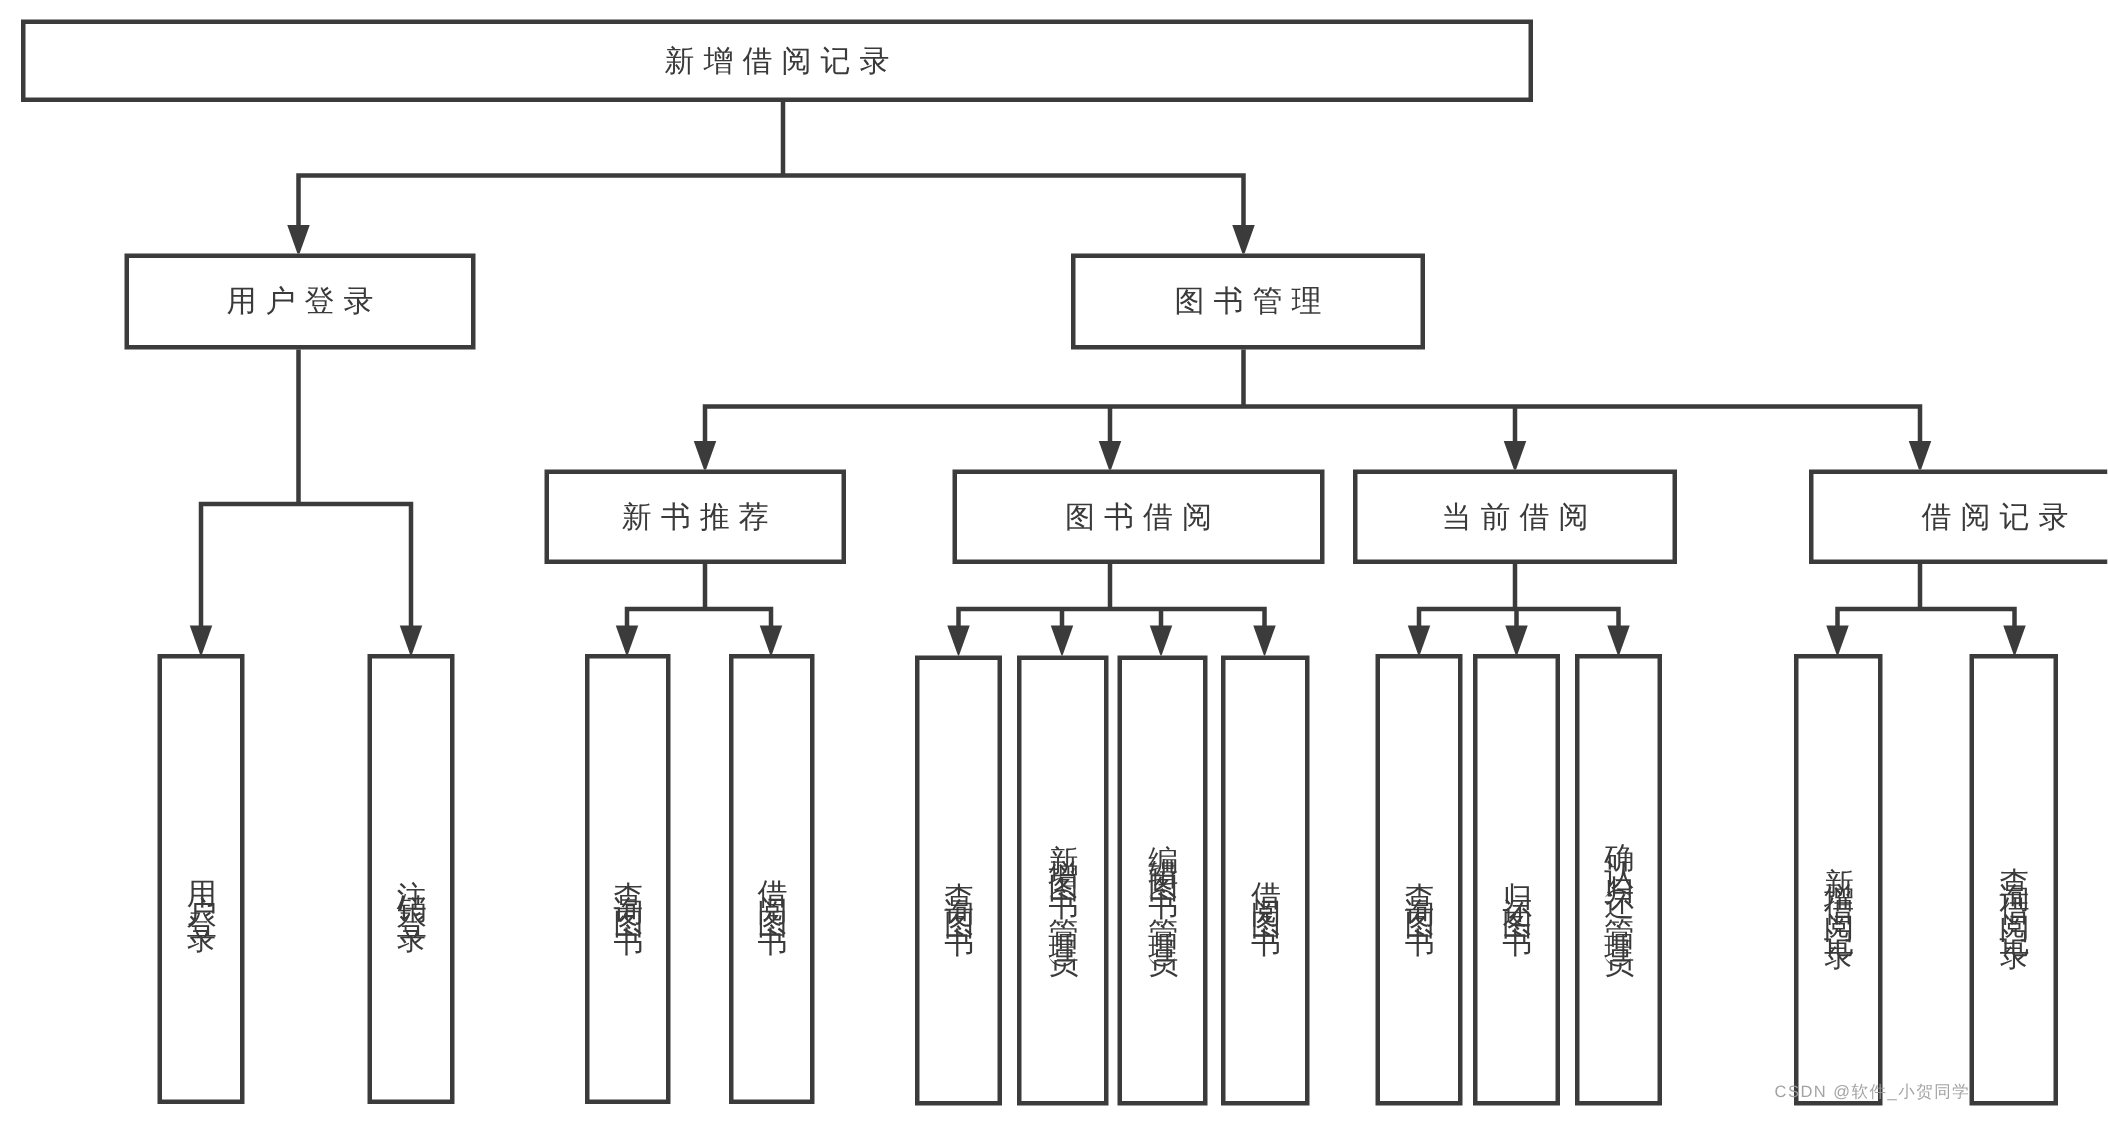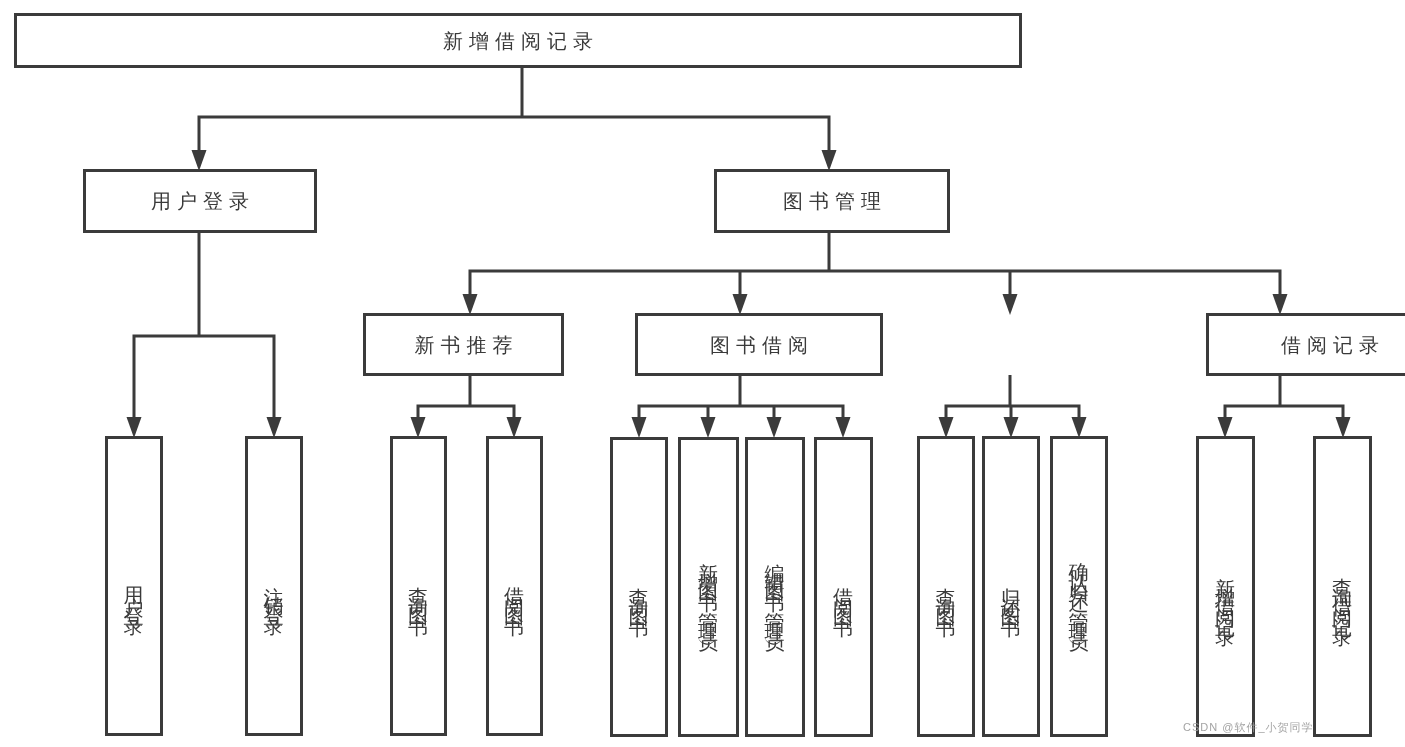--- a/index.html
+++ b/index.html
@@ -82,20 +82,23 @@
   <div class="box hbox" style="left:714px;top:169px;width:236px;height:64px">
     <span>图书管理</span>
   </div>
 
   <div class="box hbox" style="left:363px;top:313px;width:201px;height:63px">
     <span>新书推荐</span>
   </div>
   <div class="box hbox" style="left:635px;top:313px;width:248px;height:63px">
     <span>图书借阅</span>
   </div>
+  <div class="box hbox" style="left:902px;top:313px;width:216px;height:63px">
+    <span>当前借阅</span>
+  </div>
   <div class="box hbox" style="left:1206px;top:313px;width:248px;height:63px">
     <span>借阅记录</span>
   </div>
 
   <div class="box vbox" style="left:105px;top:436px;width:58px;height:300px">
     <span>用户登录</span>
   </div>
   <div class="box vbox" style="left:245px;top:436px;width:58px;height:300px">
     <span>注销登录</span>
   </div>

